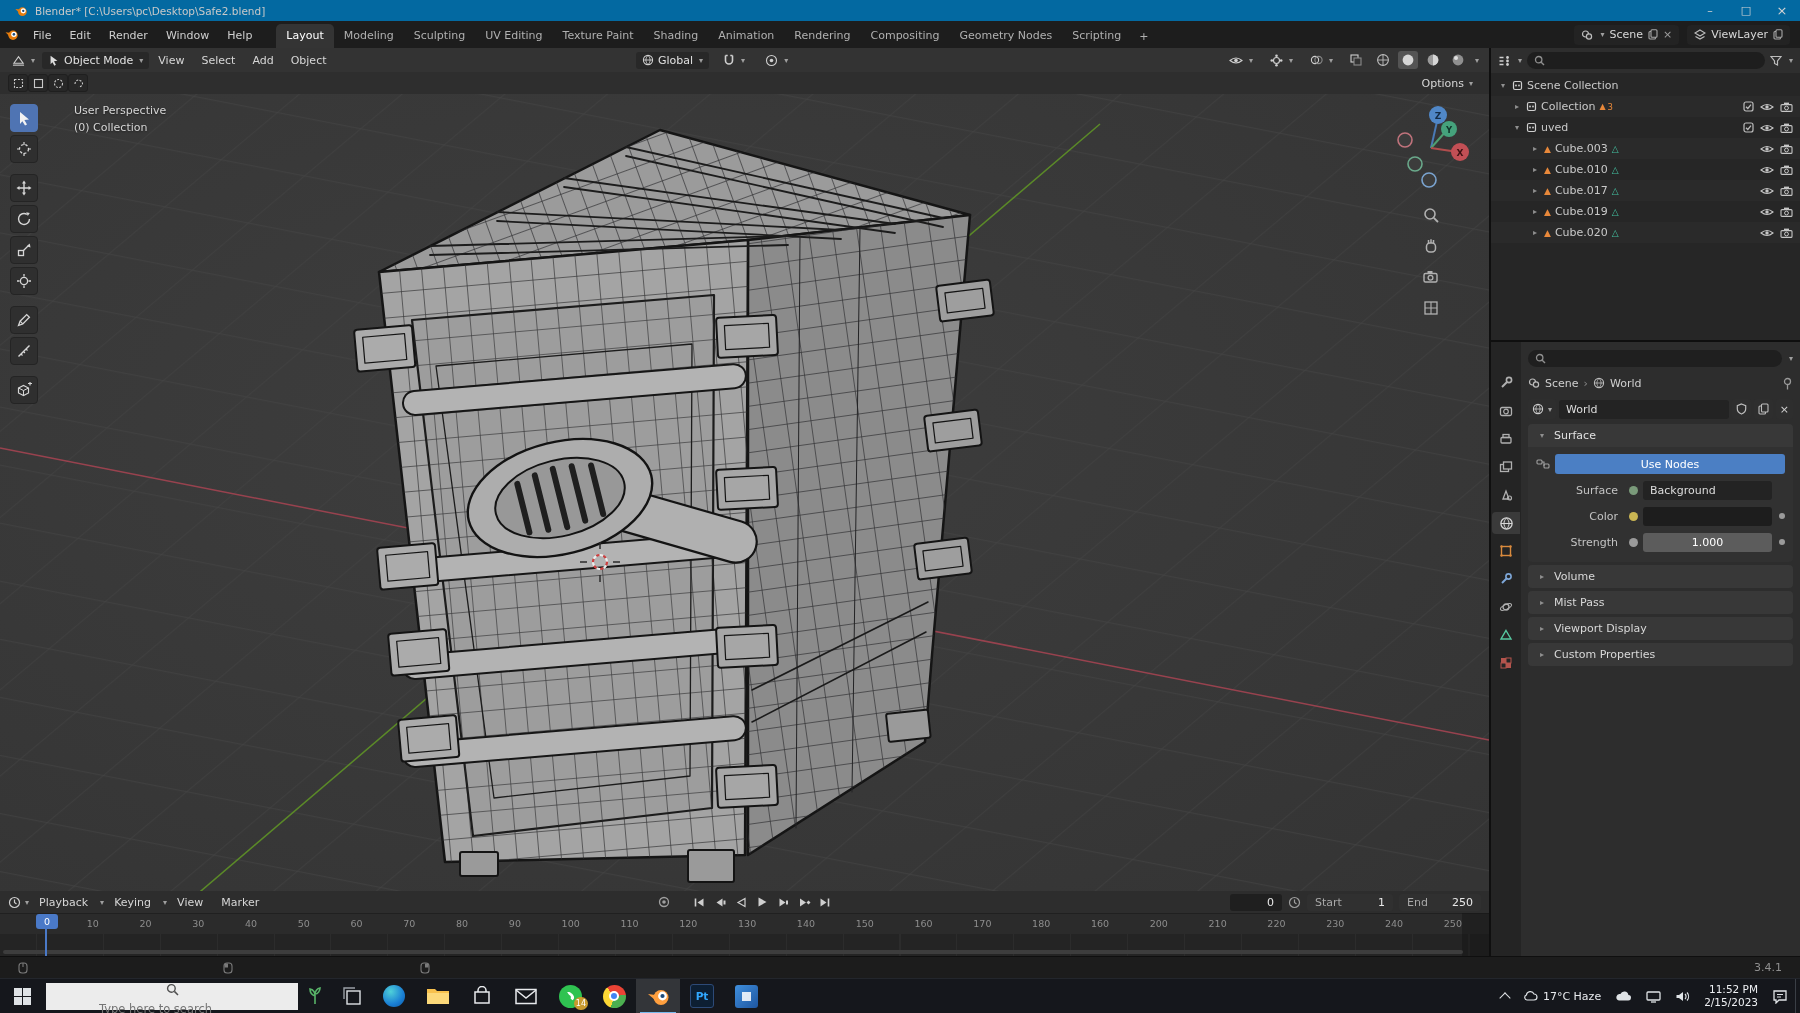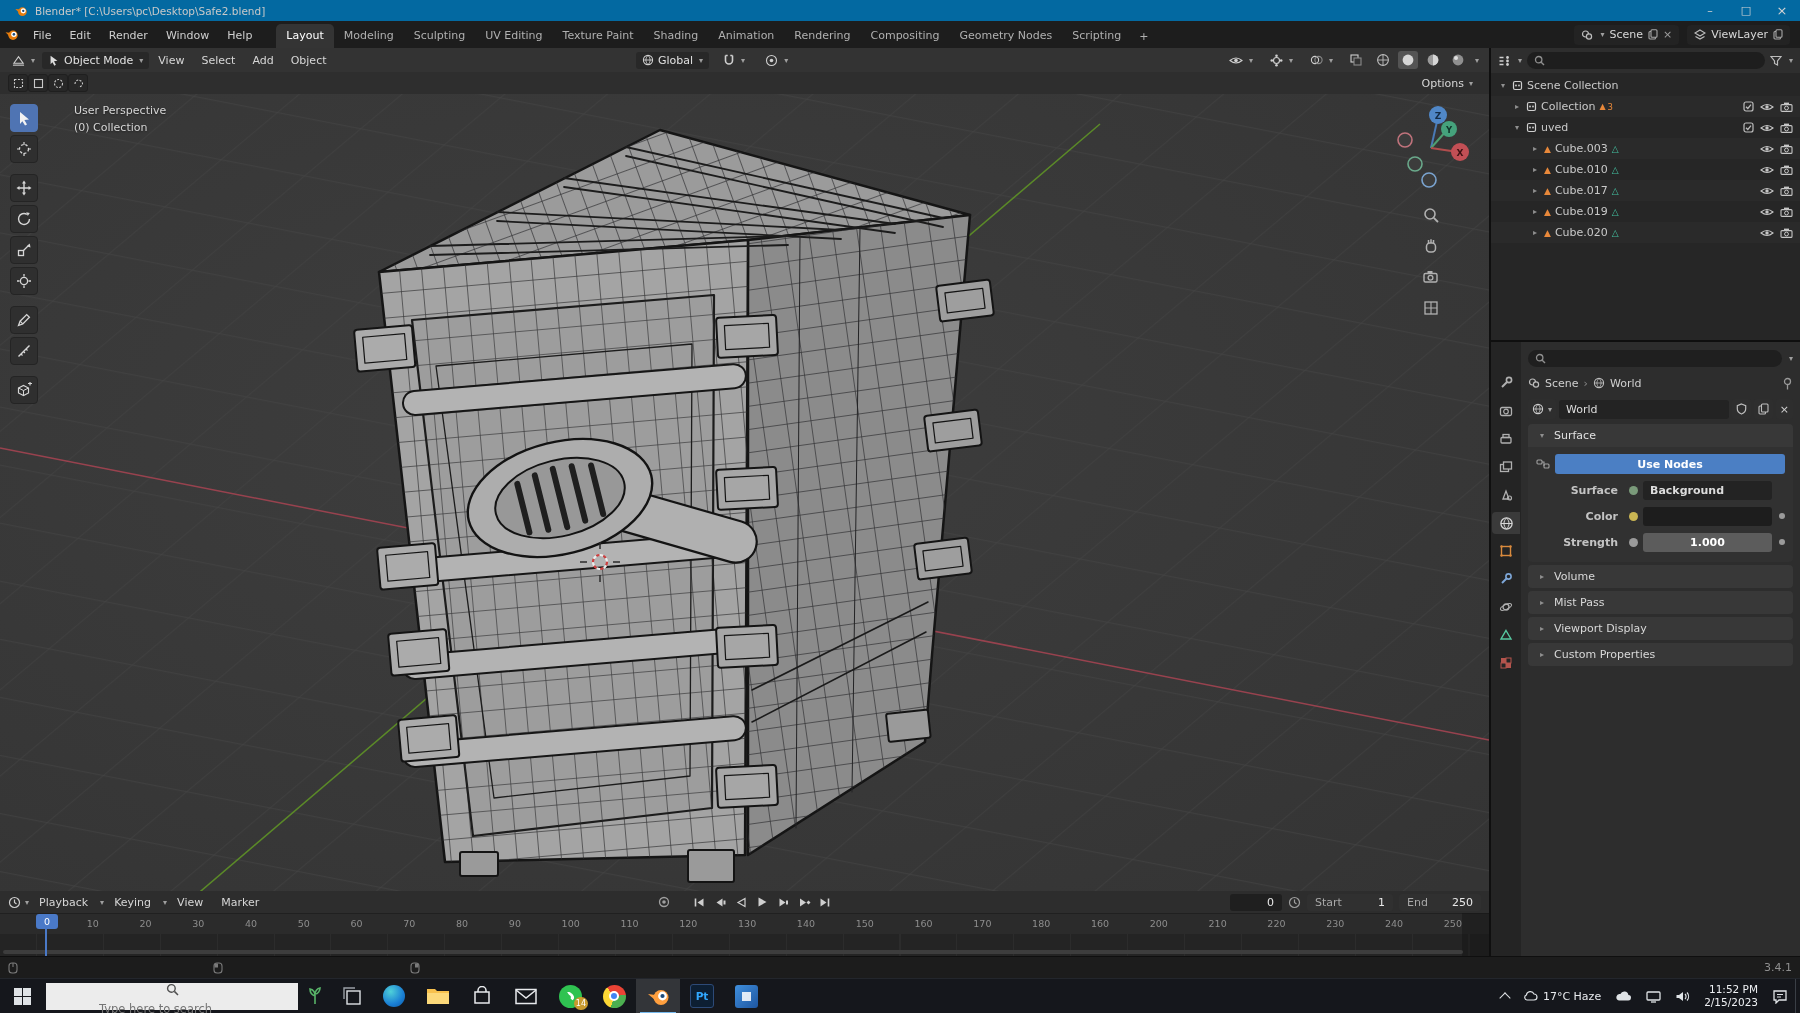--- a/index.html
+++ b/index.html
@@ -73,21 +73,21 @@
 .pt{width:28px;height:22px;display:flex;align-items:center;justify-content:center;border-radius:4px 0 0 4px;}
 .pt.active{background:#3a3a3a;}
 .p-main{flex:1;display:flex;flex-direction:column;gap:3px;padding:5px 7px;overflow:hidden;}
 .p-toprow{display:flex;align-items:center;gap:5px;height:22px;}
 .p-search{flex:1;height:17px;background:#1f1f1f;border-radius:9px;display:flex;align-items:center;gap:5px;padding:0 7px;}
 .p-crumb{display:flex;align-items:center;gap:5px;height:22px;color:#cfcfcf;}
 .p-datarow{display:flex;align-items:center;gap:3px;height:24px;}
 .dbtn{height:20px;background:#2e2e2e;border-radius:3px;display:flex;align-items:center;justify-content:center;gap:2px;padding:0 4px;}
 .fld{background:#232323;border-radius:3px;height:19px;display:flex;align-items:center;padding:0 7px;color:#dcdcdc;}
 .sect-head{height:23px;background:#383838;border-radius:4px 4px 0 0;display:flex;align-items:center;gap:7px;padding:0 9px;color:#e0e0e0;}
-.sect-body{background:#313131;border-radius:0 0 4px 4px;padding:6px 8px 9px;display:flex;flex-direction:column;gap:4px;font-weight:bold;}
+.sect-body{background:#313131;border-radius:0 0 4px 4px;padding:6px 8px 9px;display:flex;flex-direction:column;gap:4px;}
 .p-row{display:flex;align-items:center;height:22px;gap:5px;}
 .p-label{width:88px;text-align:right;padding-right:6px;color:#c3c3c3;flex:none;}
 .socket{width:9px;height:9px;border-radius:50%;flex:none;}
 .keydot{width:6px;height:6px;border-radius:50%;background:#9a9a9a;flex:none;margin-left:2px;}
 .btn-blue{flex:1;height:20px;background:#4b7fc4;border-radius:3px;display:flex;align-items:center;justify-content:center;gap:6px;color:#ffffff;}
 .slider{background:#5c5c5c;justify-content:center;color:#fff;flex:1;}
 .panel-coll{height:23px;background:#383838;border-radius:4px;display:flex;align-items:center;gap:7px;padding:0 9px;color:#d8d8d8;}
 
 
 #timeline{position:absolute;left:0;top:891px;width:1489px;height:65px;background:#262626;}
@@ -100,21 +100,21 @@
 .tl-se .lab{color:#a8a8a8;}
 .tl-ruler{position:absolute;left:0;top:22px;width:1489px;height:21px;background:#2b2b2b;border-top:1px solid #202020;}
 .ticks{position:absolute;left:40px;right:27px;top:4px;display:flex;justify-content:space-between;color:#8d8d8d;font-size:9.5px;}
 .tl-track{position:absolute;left:0;top:43px;width:1489px;height:22px;background:#242424;background-image:repeating-linear-gradient(90deg,#2c2c2c 0 1px,transparent 1px 56.9px);background-position:46px 0;}
 .tl-endshade{position:absolute;left:1462px;top:22px;width:27px;height:43px;background:rgba(18,18,18,.4);}
 .ph-head{position:absolute;left:36px;top:23px;width:22px;height:15px;background:#4a79c7;border-radius:3px;color:#fff;font-size:9.5px;display:flex;align-items:center;justify-content:center;z-index:3;}
 .ph-line{position:absolute;left:45px;top:38px;width:2px;height:27px;background:#4a79c7;z-index:3;}
 .tl-scroll{position:absolute;left:3px;bottom:2px;width:1460px;height:4px;background:#3d3d3d;border-radius:2px;}
 
 
-#statusbar{position:absolute;left:0;top:956px;width:1800px;height:22px;background:#1c1c1c;border-top:1px solid #0f0f0f;display:flex;align-items:center;padding:0 8px;color:#8f8f8f;}
+#statusbar{position:absolute;left:0;top:956px;width:1800px;height:22px;background:#1c1c1c;border-top:1px solid #0f0f0f;display:flex;align-items:center;padding:0 18px;color:#8f8f8f;}
 .sb-ico{display:inline-flex;}
 
 
 #taskbar{position:absolute;left:0;top:978px;width:1800px;height:35px;background:#15171c;display:flex;align-items:center;border-top:1px solid #23262c;}
 .tb-cell{width:44px;height:35px;display:flex;align-items:center;justify-content:center;position:relative;}
 .tb-cell.appactive{background:rgba(255,255,255,.13);}
 .tb-cell.appactive::after{content:"";position:absolute;left:4px;right:4px;bottom:0;height:2px;background:#76b9ed;}
 #tb-search{width:252px;height:27px;background:#ececec;display:flex;align-items:center;gap:6px;padding:0 8px;margin-left:2px;flex-direction:column;}
 #tb-search input{border:none;outline:none;background:transparent;flex:1;font-size:11.5px;color:#4f4f4f;font-family:"DejaVu Sans",sans-serif;}
 .circle-ic{border-radius:50%;}

